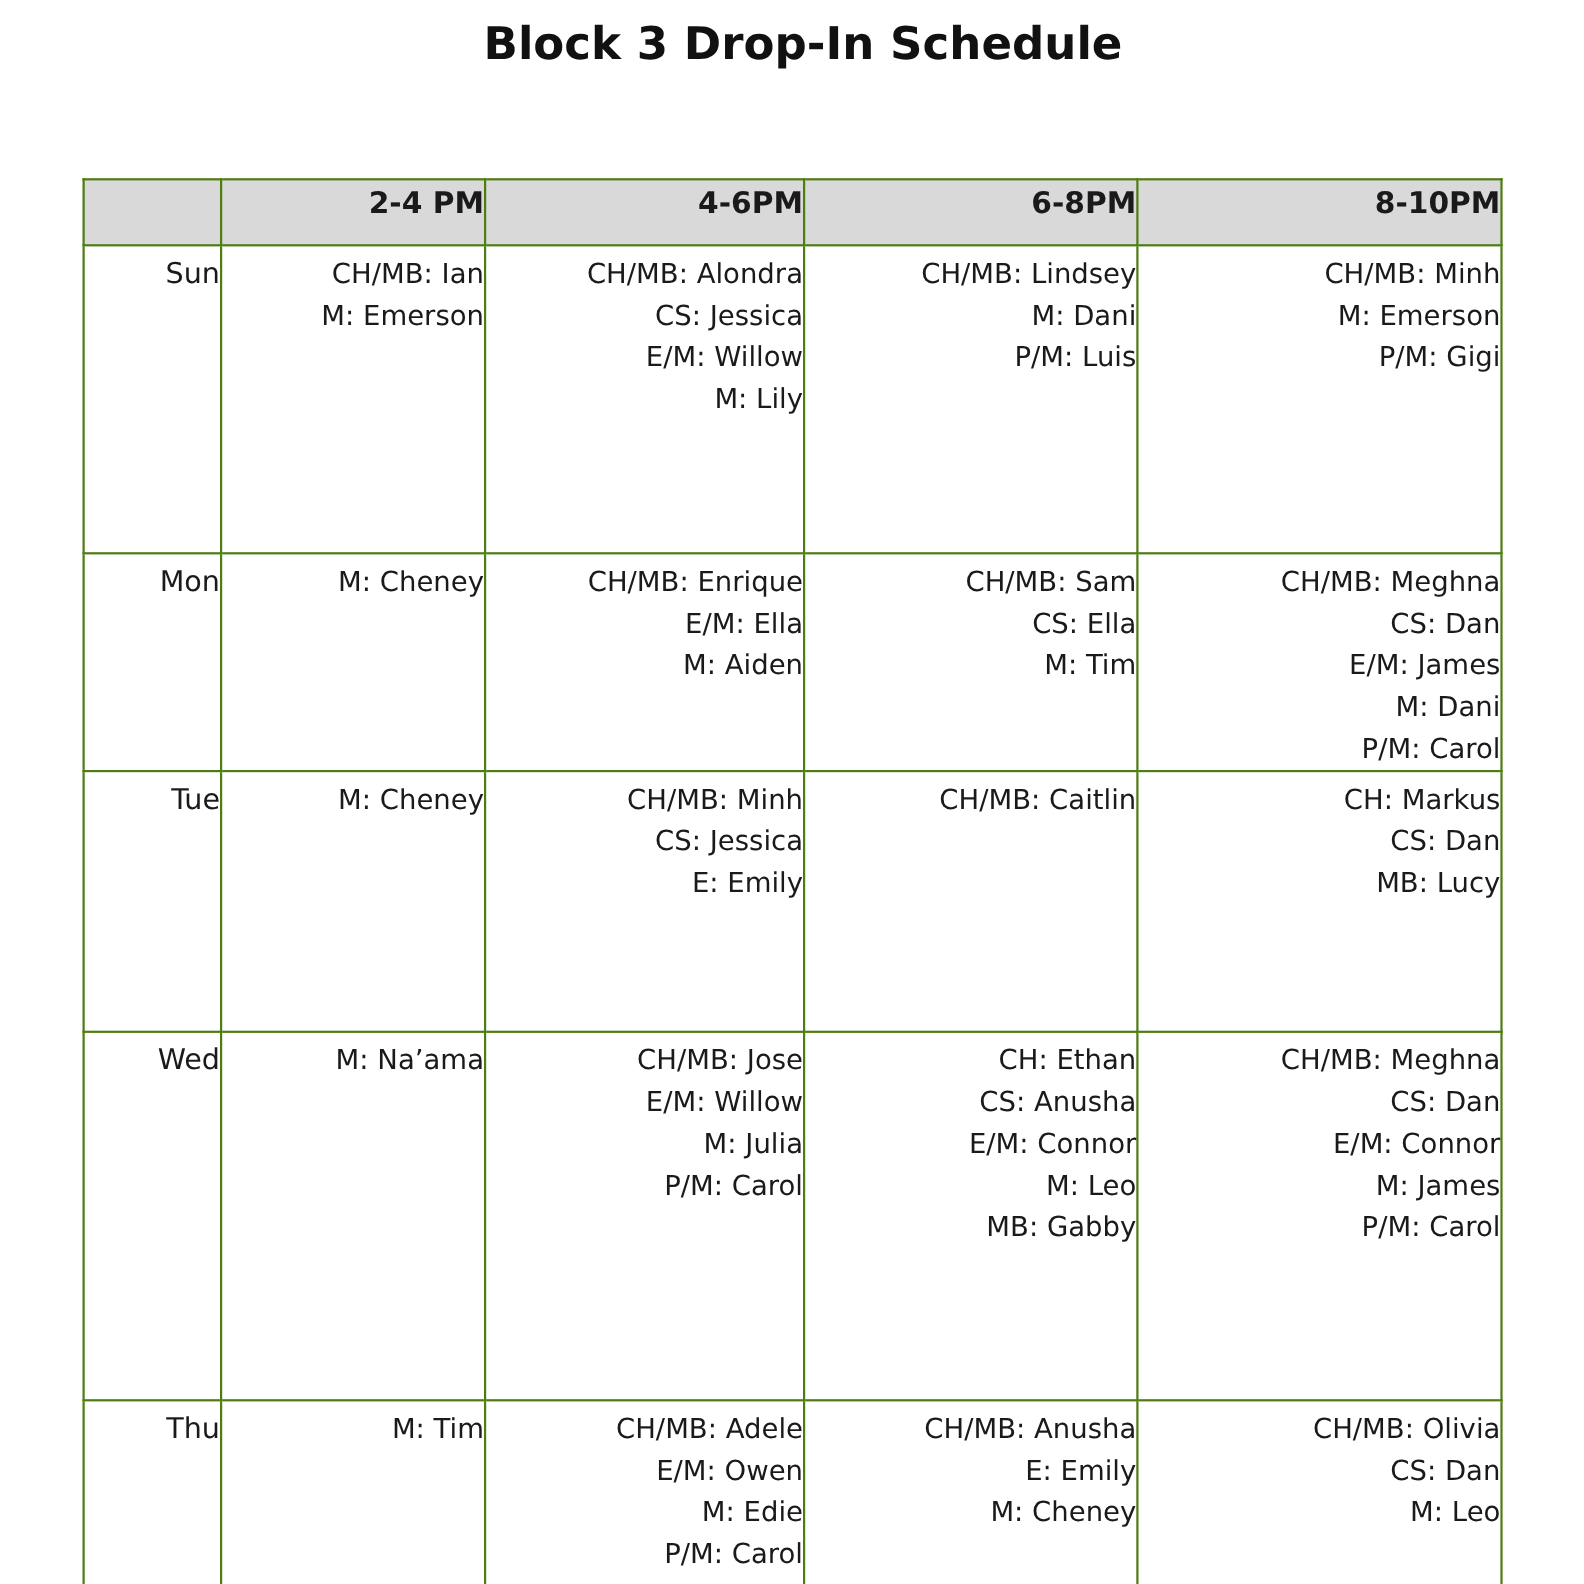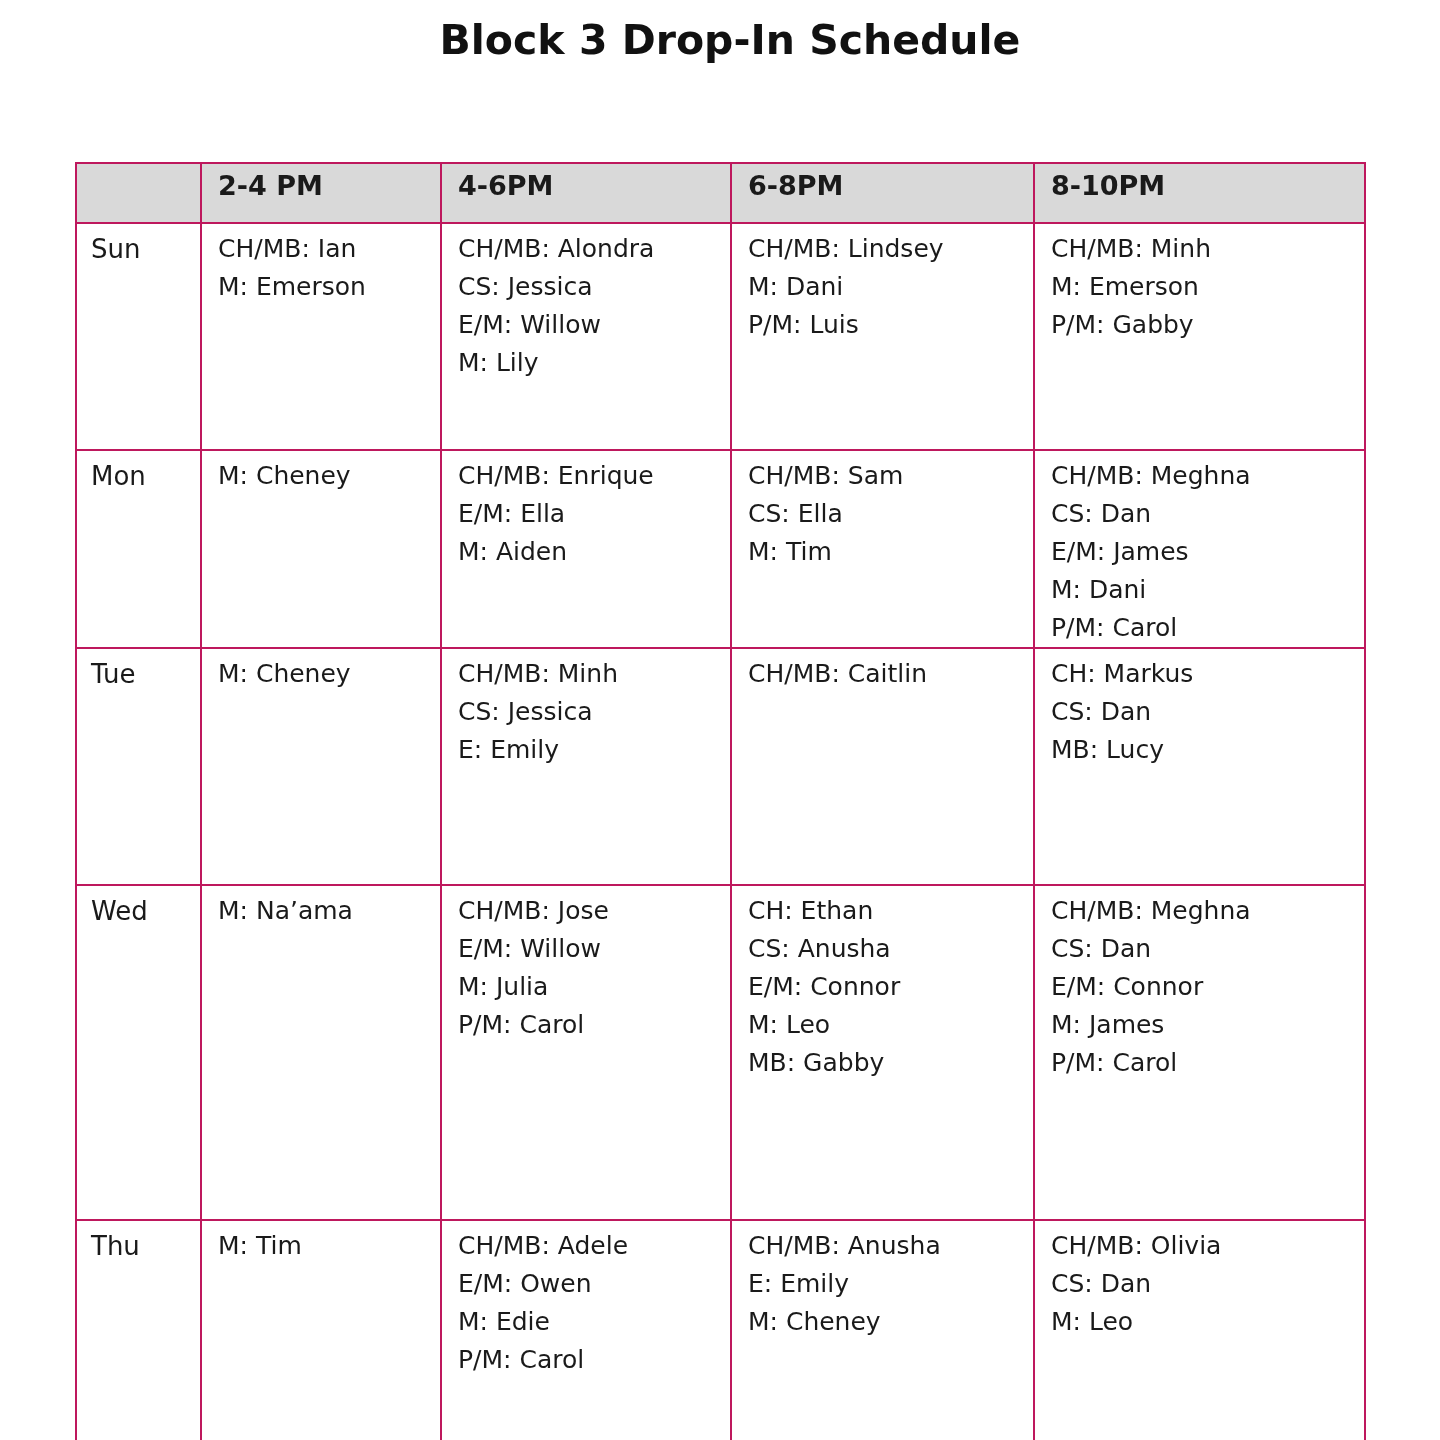--- a/index.html
+++ b/index.html
@@ -2,21 +2,21 @@
 <html><head>
 <meta charset="utf-8">
 <style>
   html, body { margin:0; padding:0; background:#ffffff; }
   body { width:1440px; height:1440px; position:relative; overflow:hidden;
          font-family:"DejaVu Sans","Liberation Sans",sans-serif; color:#1a1a1a; }
   .title { position:absolute; top:16px; left:0; width:1460px; text-align:center;
            font-size:41px; font-weight:bold; letter-spacing:0px; color:#111; }
   table { position:absolute; left:75px; top:162px; border-collapse:collapse;
           table-layout:fixed; width:1289px; }
-  td, th { border:2px solid #be185d; vertical-align:top; text-align:left;
+  td, th { border:2px solid #4d7c0f; vertical-align:top; text-align:right;
            padding:0; }
   th { background:#d9d9d9; height:60px; font-size:27px; font-weight:bold;
        padding:6px 0 0 16px; box-sizing:border-box; }
   td { font-size:25px; padding:6px 0 0 16px; box-sizing:border-box; }
   td.day { padding-left:14px; font-size:26px; }
   .line { line-height:38px; white-space:nowrap; }
 </style>
 </head>
 <body>
 
@@ -33,21 +33,21 @@
   <thead>
     <tr>
       <th></th>
       <th>2-4 PM</th>
       <th>4-6PM</th>
       <th>6-8PM</th>
       <th>8-10PM</th>
     </tr>
   </thead>
   <tbody id="schedule-body">
-      <tr style="height: 227px;">
+      <tr style="height: 280px;">
         <td class="day">
           <div class="line">Sun</div>
         </td>
         <td>
           <div class="line">CH/MB: Ian</div>
           <div class="line">M: Emerson</div>
         </td>
         <td>
           <div class="line">CH/MB: Alondra</div>
           <div class="line">CS: Jessica</div>
@@ -55,21 +55,21 @@
           <div class="line">M: Lily</div>
         </td>
         <td>
           <div class="line">CH/MB: Lindsey</div>
           <div class="line">M: Dani</div>
           <div class="line">P/M: Luis</div>
         </td>
         <td>
           <div class="line">CH/MB: Minh</div>
           <div class="line">M: Emerson</div>
-          <div class="line">P/M: Gabby</div>
+          <div class="line">P/M: Gigi</div>
         </td>
       </tr>
       <tr style="height: 170px;">
         <td class="day">
           <div class="line">Mon</div>
         </td>
         <td>
           <div class="line">M: Cheney</div>
         </td>
         <td>

